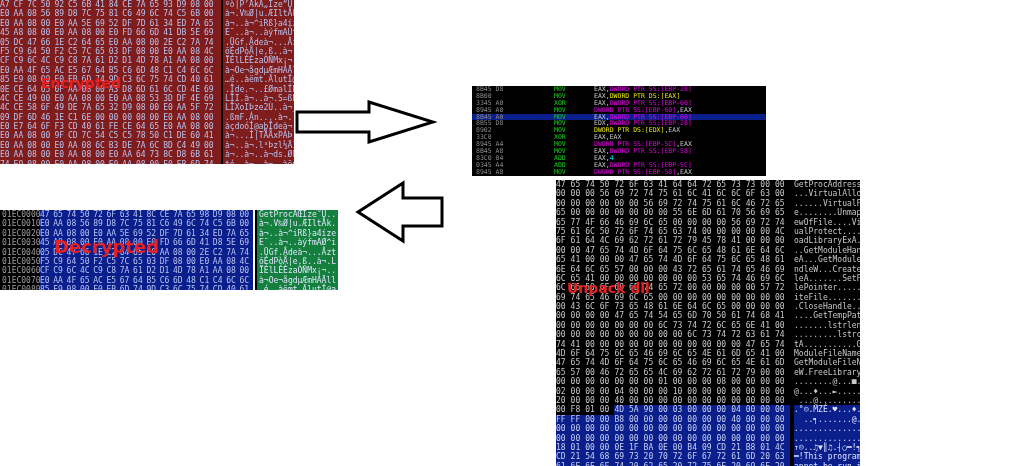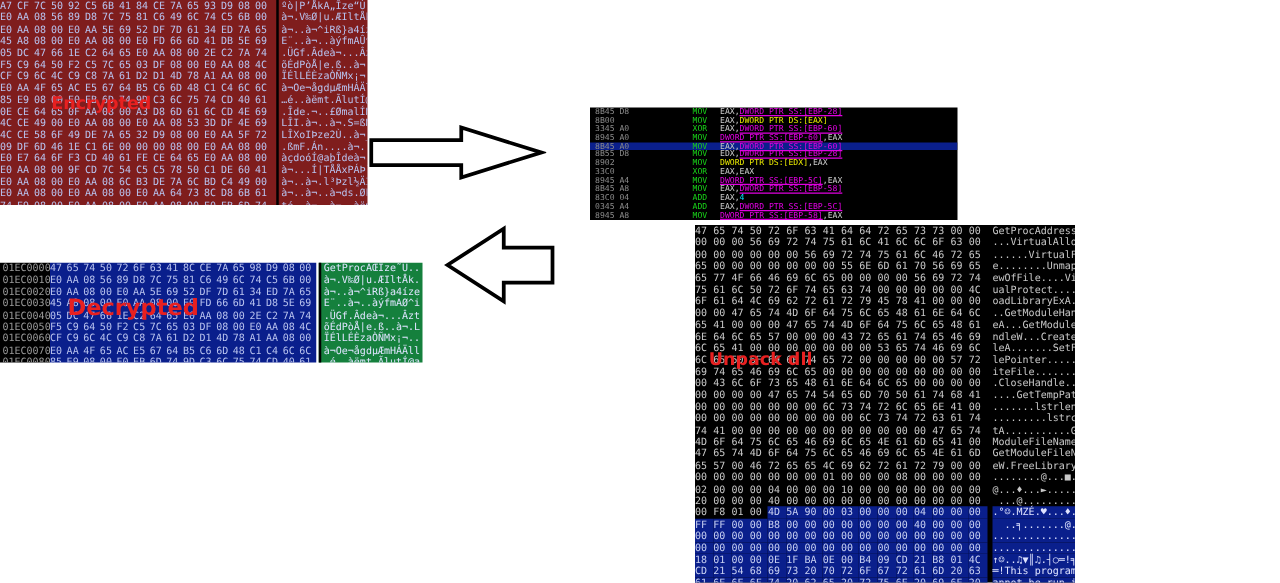--- a/index.html
+++ b/index.html
@@ -16,23 +16,23 @@
   #dec{left:0;top:210px;width:360px;height:80px;}
   #dec .addr{position:absolute;left:0;top:0;width:38px;background:#000;color:#9a9a9a;padding-left:2px;}
   #dec .hex{position:absolute;left:40px;top:0;width:213px;background:#0a1f8c;color:#b8c2ee;}
   #dec .ascii{position:absolute;left:255px;top:0;width:79px;background:#15803d;color:#dfe4ff;border-left:2px solid #000;padding-left:2px;}
   #dec .hexrow span{width:13.3px;display:inline-block;}
   
   #dis{left:452px;top:86px;width:294px;height:90px;background:#000;color:#a0a0a0;margin-left:20px;}
   #dis .row{height:6.9px;line-height:6.9px;font-size:6.5px;display:flex;}
   #dis .row.sel{background:#0a1f8c;}
   #dis .bytes{width:78px;padding-left:4px;color:#8a8a8a;}
-  #dis .mn{width:22px;}
+  #dis .mn{width:40px;}
   #dis .ops{flex:1;}
-  .g{color:#18d018;} .m{color:#e000e0;text-decoration:underline;} .y{color:#e8e800;} .w{color:#c8c8c8;} .c{color:#00e0ff;}
+  .g{color:#18d018;} .m{color:#e000e0;} .y{color:#e8e800;} .w{color:#c8c8c8;} .c{color:#00e0ff;}
   
   #unp{left:556px;top:180px;width:304px;height:286px;background:#000;color:#c8c8c8;}
   #unp .hex{position:absolute;left:0;top:0;width:236px;}
   #unp .ascii{position:absolute;left:238px;top:0;width:66px;}
   #unp .hexrow span{width:14.6px;display:inline-block;}
   #unp .hexrow span.hb{background:#0a1f8c;color:#c8d0f2;}
   #unp .arow{height:9.4px;}
   #unp .arow.hb{background:#0a1f8c;color:#e0e4ff;}
   .label{position:absolute;color:#e82020;font-family:"DejaVu Sans","Liberation Sans",sans-serif;font-weight:bold;}
   #enc-label{left:41px;top:75px;font-size:14px;}

